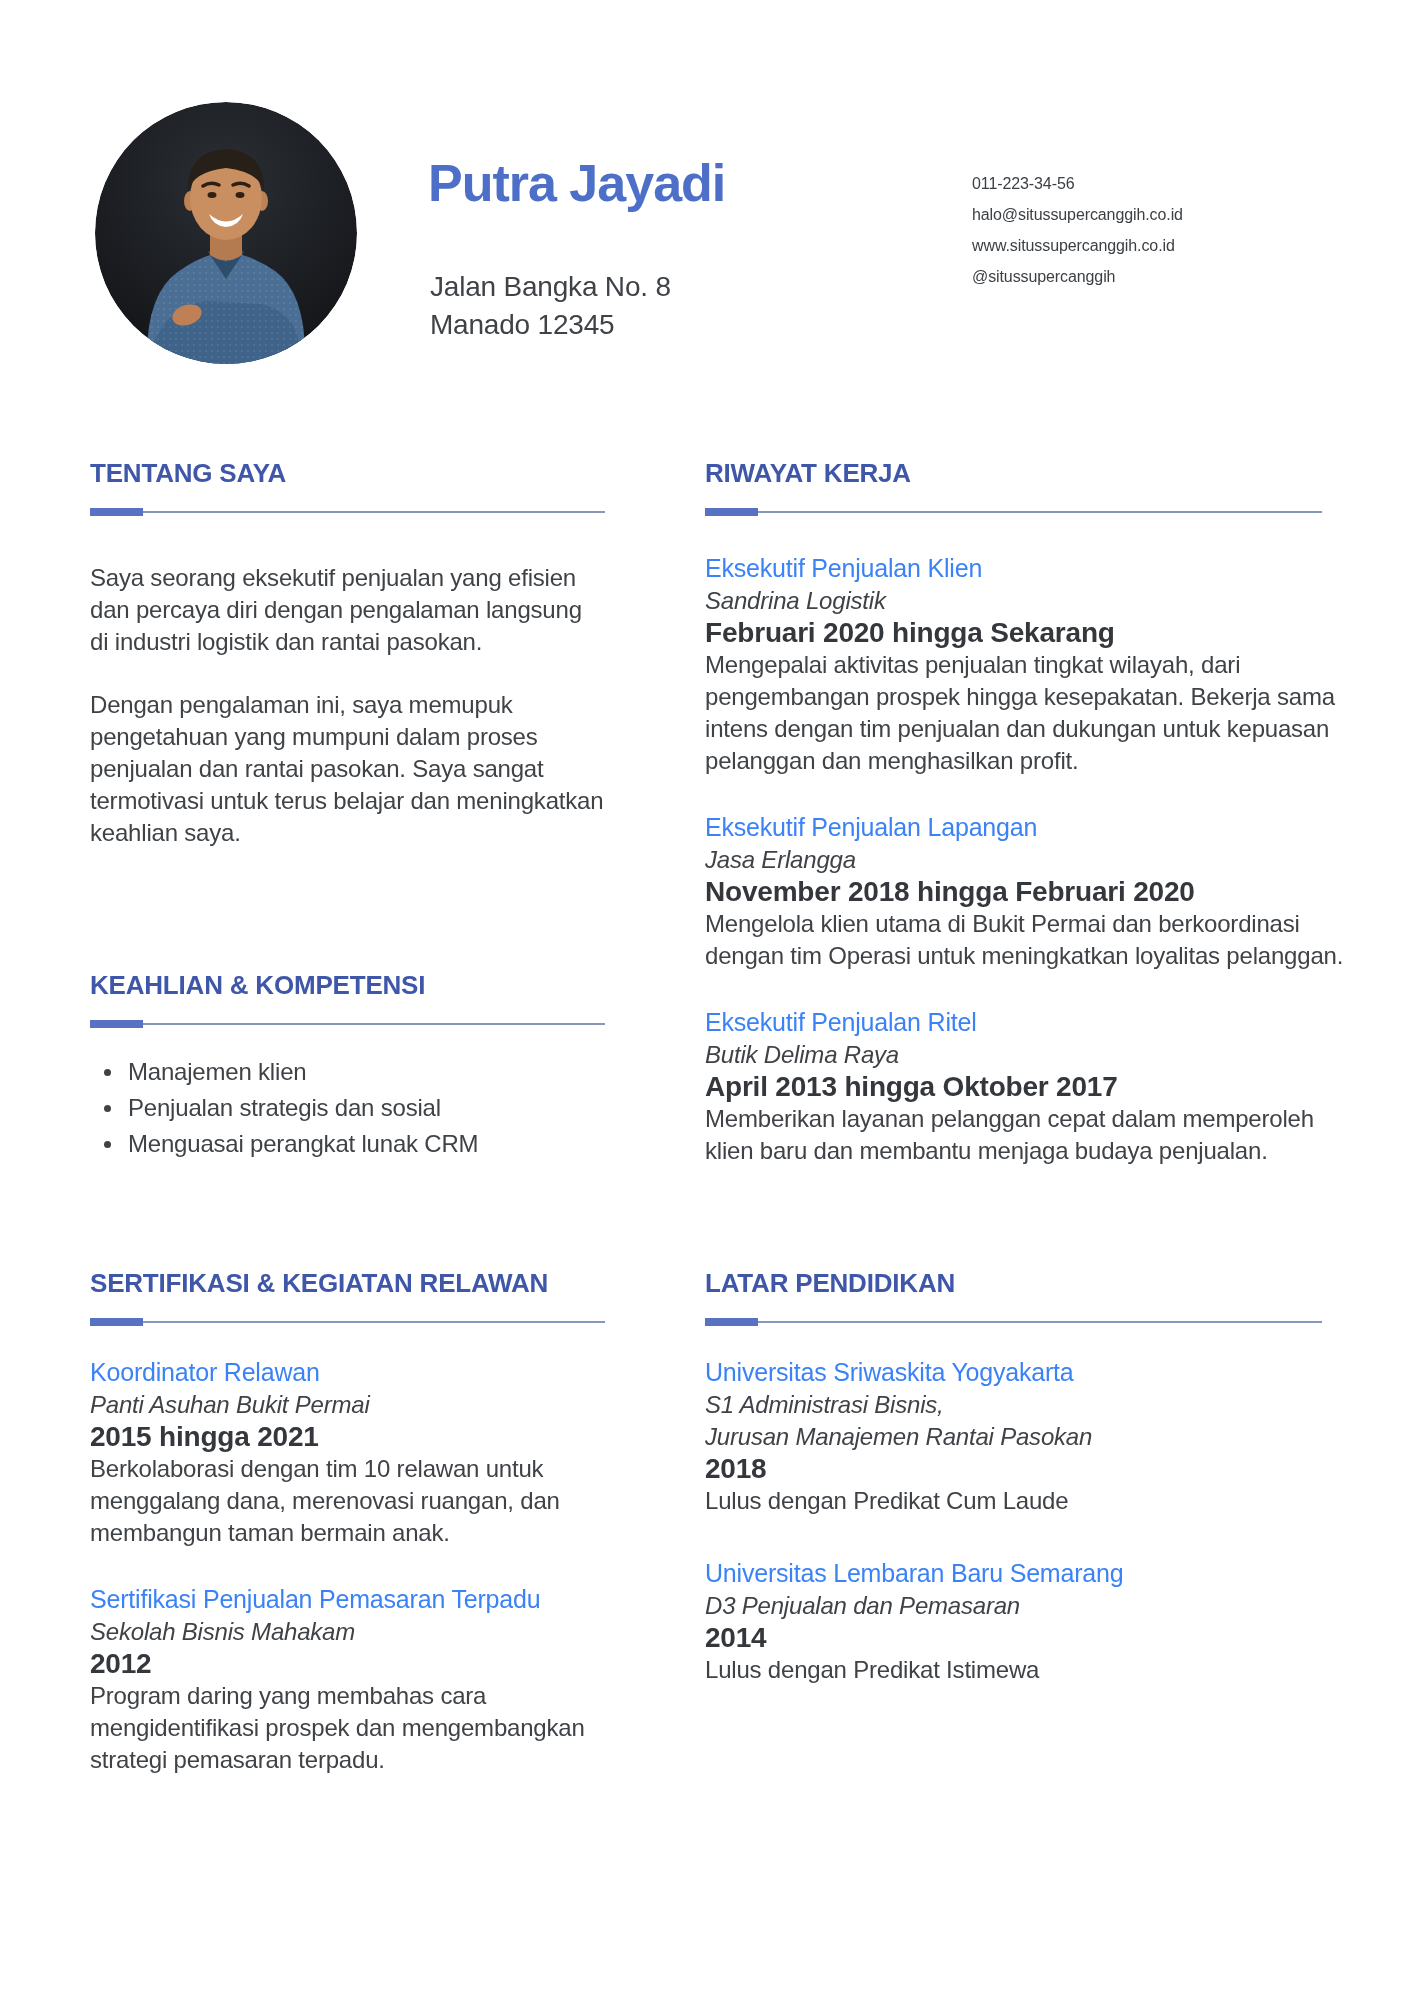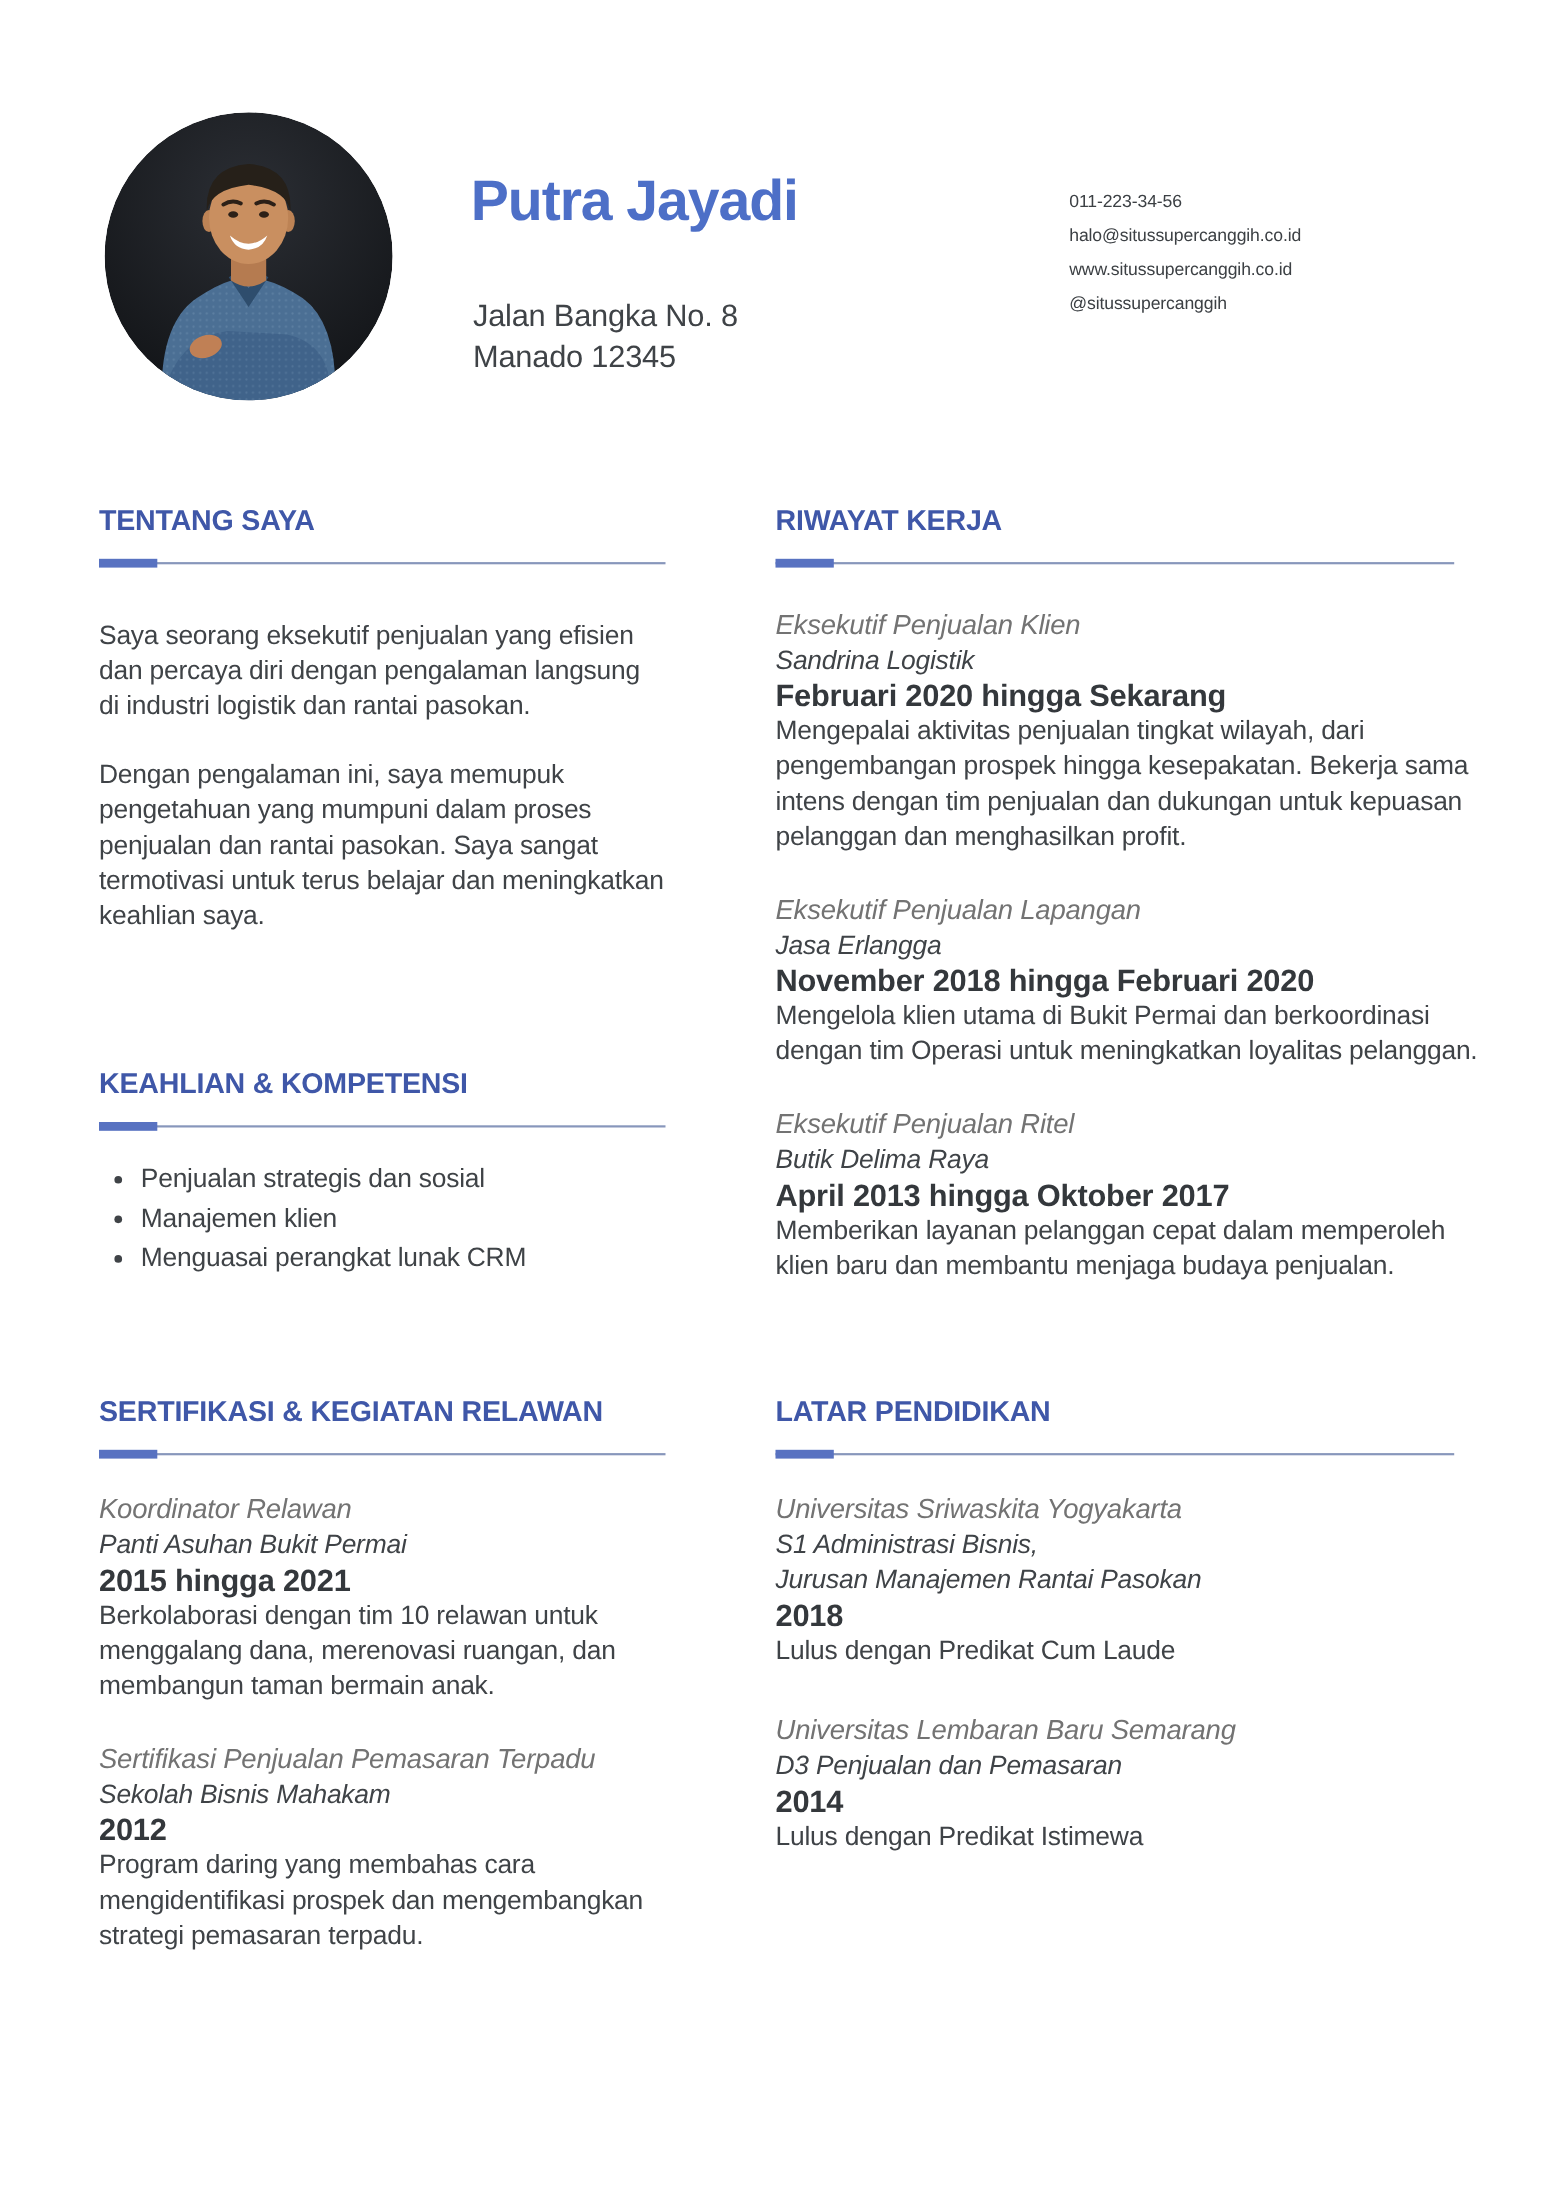--- a/index.html
+++ b/index.html
@@ -33,21 +33,21 @@
   #block-about .para-2 { margin-top:31px; }
   .skills-section { margin-top:119px; }
   .skill-list { list-style:none; margin-top:26px; }
   .skill-list li { position:relative; padding-left:38px; font-size:24px; line-height:36px; color:#3f4347; letter-spacing:-0.2px; }
   .skill-list li::before { content:''; position:absolute; left:14px; top:15px; width:7px; height:7px; border-radius:50%; background:#3f4347; }
   
   .entry { margin-top:34px; }
   .entry.first { margin-top:36px; }
   #block-certs .entry.first, #block-edu .entry.first { margin-top:30px; }
   #block-edu .entry + .entry { margin-top:40px; }
-  .entry-title  { font-size:25px; line-height:33px; color:#737373; letter-spacing:-0.2px;font-style:italic; }
+  .entry-title  { font-size:25px; line-height:33px; color:#3b82f6; letter-spacing:-0.2px; }
   .entry-org    { font-size:24px; line-height:32px; font-style:italic; color:#3f4347; letter-spacing:-0.2px; }
   .entry-period { font-size:28px; line-height:32px; font-weight:bold; color:#34383c; letter-spacing:-0.2px; }
   .entry-desc   { font-size:24px; line-height:32px; color:#3f4347; letter-spacing:-0.2px; }
 </style>
 </head>
 <body>
 
 <div id="resume">
 
   <div class="photo-wrap">
@@ -109,22 +109,22 @@
     <p class="body-text para-1">Saya seorang eksekutif penjualan yang efisien dan percaya diri dengan pengalaman langsung di industri logistik dan rantai pasokan.</p>
     <p class="body-text para-2">Dengan pengalaman ini, saya memupuk pengetahuan yang mumpuni dalam proses penjualan dan rantai pasokan. Saya sangat termotivasi untuk terus belajar dan meningkatkan keahlian saya.</p>
 
     <div class="skills-section">
       <div class="section-title">KEAHLIAN &amp; KOMPETENSI</div>
       <div class="rule">
           <div class="rule-thin"></div>
           <div class="rule-thick"></div>
         </div>
       <ul class="skill-list">
+        <li>Manajemen klien</li>
         <li>Penjualan strategis dan sosial</li>
-        <li>Manajemen klien</li>
         <li>Menguasai perangkat lunak CRM</li>
       </ul>
     </div>
   </div>
 
   <div class="block w-left" id="block-certs">
     <div class="section-title">SERTIFIKASI &amp; KEGIATAN RELAWAN</div>
     <div class="rule">
         <div class="rule-thin"></div>
         <div class="rule-thick"></div>

